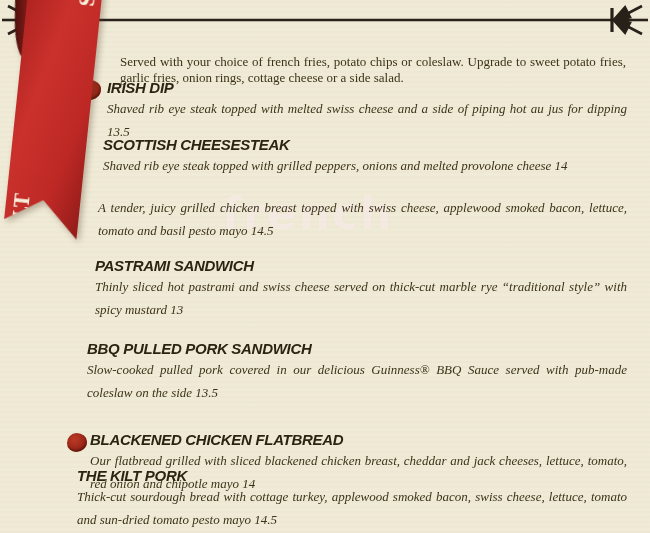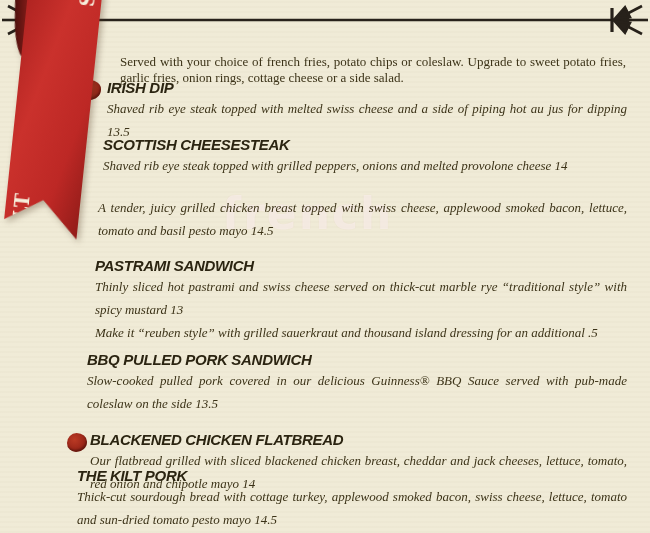--- a/index.html
+++ b/index.html
@@ -66,21 +66,21 @@
   .seal{
     position:absolute;display:block;border-radius:48% 52% 55% 45%/52% 46% 54% 48%;
     background:radial-gradient(circle at 38% 35%, #bb3a24 0%, #a12a1b 45%, #7e1d12 100%);
     box-shadow:inset -1px -2px 2px rgba(60,10,5,.5);
   }
   .item1{left:107px;top:80px;width:520px;}
   .item1 .seal{left:-27px;top:0;width:21px;height:20px;}
   .item2{left:103px;top:137px;width:524px;}
   .item3{left:98px;top:196px;width:529px;}
   .item4{left:95px;top:258px;width:532px;}
-  .item5{left:87px;top:352px;width:540px;}
+  .item5{left:87px;top:341px;width:540px;}
   .item6{left:90px;top:432px;width:537px;}
   .item6 .seal{left:-23px;top:1px;width:20px;height:19px;}
   .item7{left:77px;top:468px;width:550px;}
 </style>
 </head>
 <body>
 
 <div class="page">
 
   <svg class="rule-svg" width="650" height="42" viewBox="0 0 650 42">
@@ -132,21 +132,20 @@
     <p><span>Shaved rib eye steak topped with grilled peppers, onions and melted provolone cheese</span> <span>14</span></p>
   </div>
 
   <div class="item item3">
     <p><span>A tender, juicy grilled chicken breast topped with swiss cheese, applewood smoked bacon, lettuce, tomato and basil pesto mayo</span> <span>14.5</span></p>
   </div>
 
   <div class="item item4">
     <h3>PASTRAMI SANDWICH</h3>
     <p><span>Thinly sliced hot pastrami and swiss cheese served on thick-cut marble rye “traditional style” with spicy mustard</span> <span>13</span></p>
-    <p><span>Make it “reuben style” with grilled sauerkraut and thousand island dressing for an additional</span> <span>.5</span></p>
   </div>
 
   <div class="item item5">
     <h3>BBQ PULLED PORK SANDWICH</h3>
     <p><span>Slow-cooked pulled pork covered in our delicious Guinness® BBQ Sauce served with pub-made coleslaw on the side</span> <span>13.5</span></p>
   </div>
 
   <div class="item item6">
     <span class="seal"></span>
     <h3>BLACKENED CHICKEN FLATBREAD</h3>

